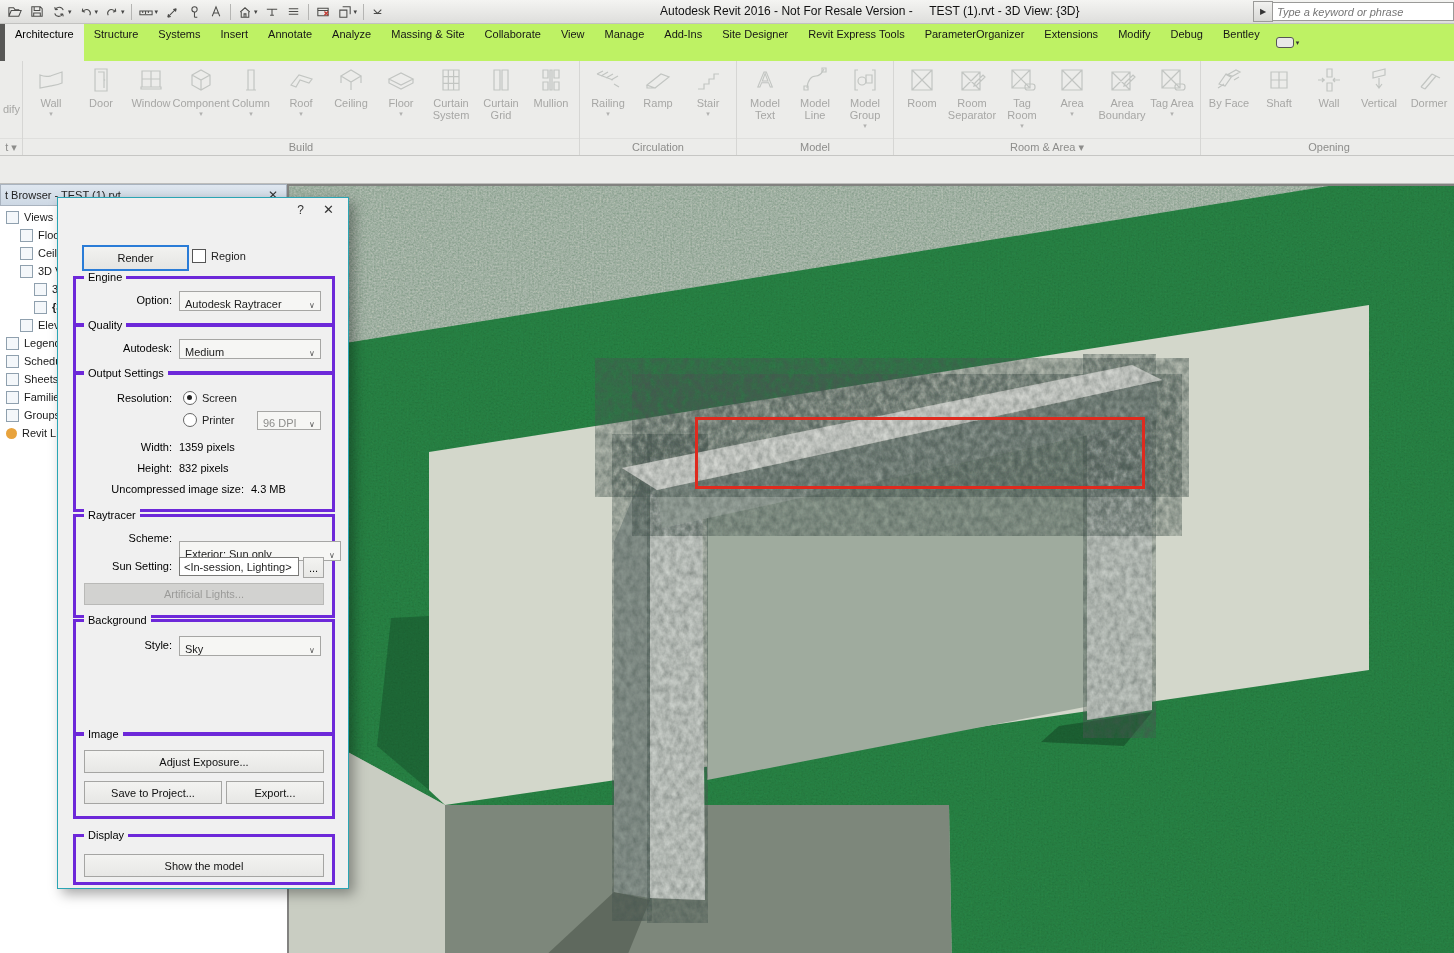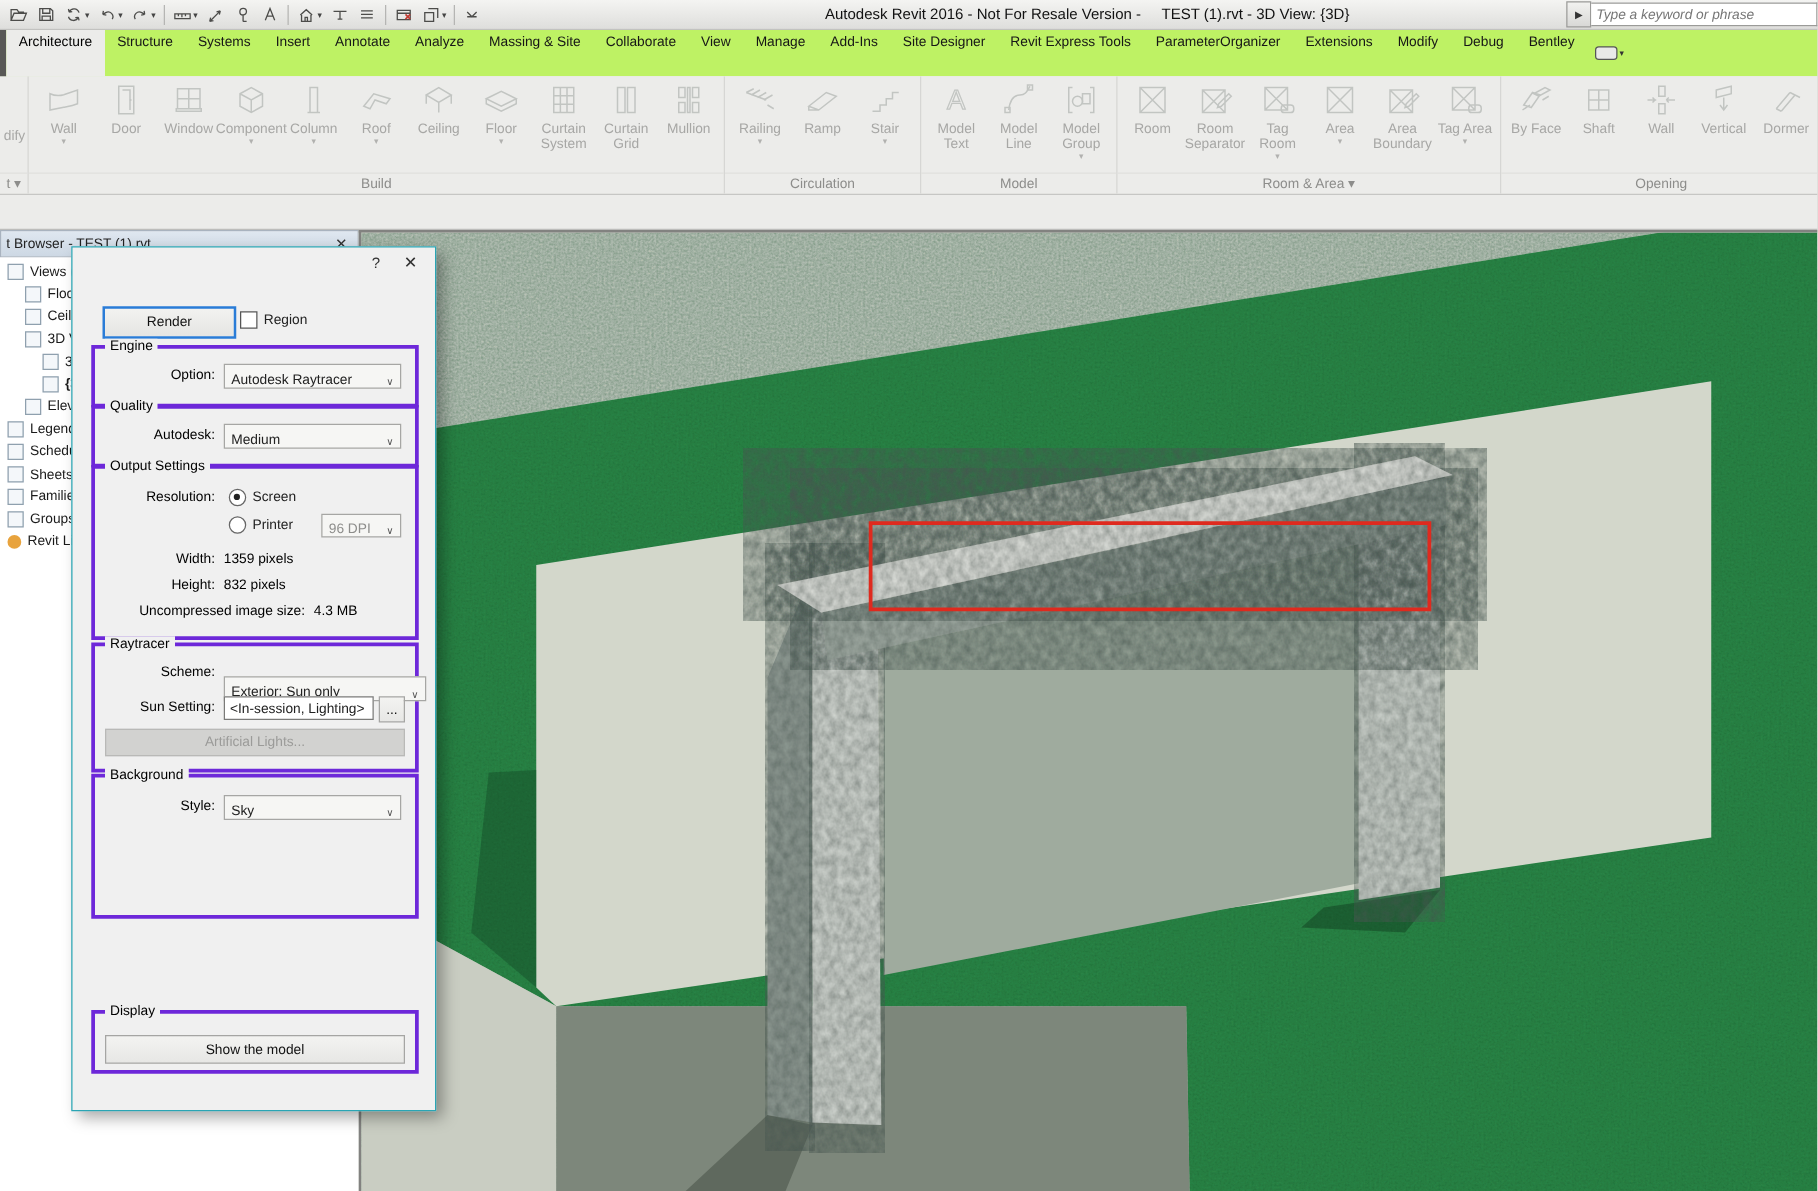--- a/index.html
+++ b/index.html
@@ -72,21 +72,21 @@
   .flabel{position:absolute;left:0;width:96px;text-align:right;color:#000;}
   .combo{position:absolute;height:20px;background:#f6f6f4;border:1px solid #a6a6a4;display:flex;align-items:flex-end;box-sizing:border-box;}
   .combo .cval{flex:1;padding-left:5px;white-space:nowrap;overflow:hidden;}
   .combo .chev{width:16px;text-align:center;color:#555;font-size:8px;}
   .combo.disabled .cval{color:#8d8d8b;}
   .tbox{position:absolute;height:19px;background:#fff;border:1px solid #7a7a78;display:flex;align-items:center;padding-left:4px;box-sizing:border-box;white-space:nowrap;overflow:hidden;}
   .dval{position:absolute;color:#000;}
   #grp-engine{top:78px;height:44px;} #grp-quality{top:126px;height:44px;}
   #grp-output{top:174px;height:134px;} #grp-lighting{top:316px;height:98px;}
   #grp-background{top:421px;height:110px;} #grp-image{top:535px;height:80px;}
-  #grp-display{top:610px;height:45px;}
+  #grp-display{top:636px;height:45px;}
   .radrow{position:absolute;display:flex;align-items:center;}
   .radrow span{margin-left:5px;}
 </style>
 </head>
 <body>
 
 <div id="titlebar">
   <div id="qat">
       <span class="qbtn">
         <svg viewBox="0 0 17 17">
@@ -603,18 +603,24 @@
 
   <div class="group" id="grp-background">
     <span class="glabel">Background</span>
     <span class="flabel" style="top:17px">Style:</span>
     <div class="combo" style="left:103px;top:14px;width:142px">
       <span class="cval">Sky</span>
         <span class="chev">∨</span>
     </div>
   </div>
 
+  <div class="group" id="grp-image">
+    <span class="glabel">Image</span>
+    <div class="dbtn" style="left:8px;top:14px;width:238px;height:21px">Adjust Exposure...</div>
+    <div class="dbtn" style="left:8px;top:45px;width:136px;height:21px">Save to Project...</div>
+    <div class="dbtn" style="left:150px;top:45px;width:96px;height:21px">Export...</div>
+  </div>
 
   <div class="group" id="grp-display">
     <span class="glabel">Display</span>
     <div class="dbtn" style="left:8px;top:17px;width:238px;height:21px">Show the model</div>
   </div>
 </div>
 
 </body></html>

